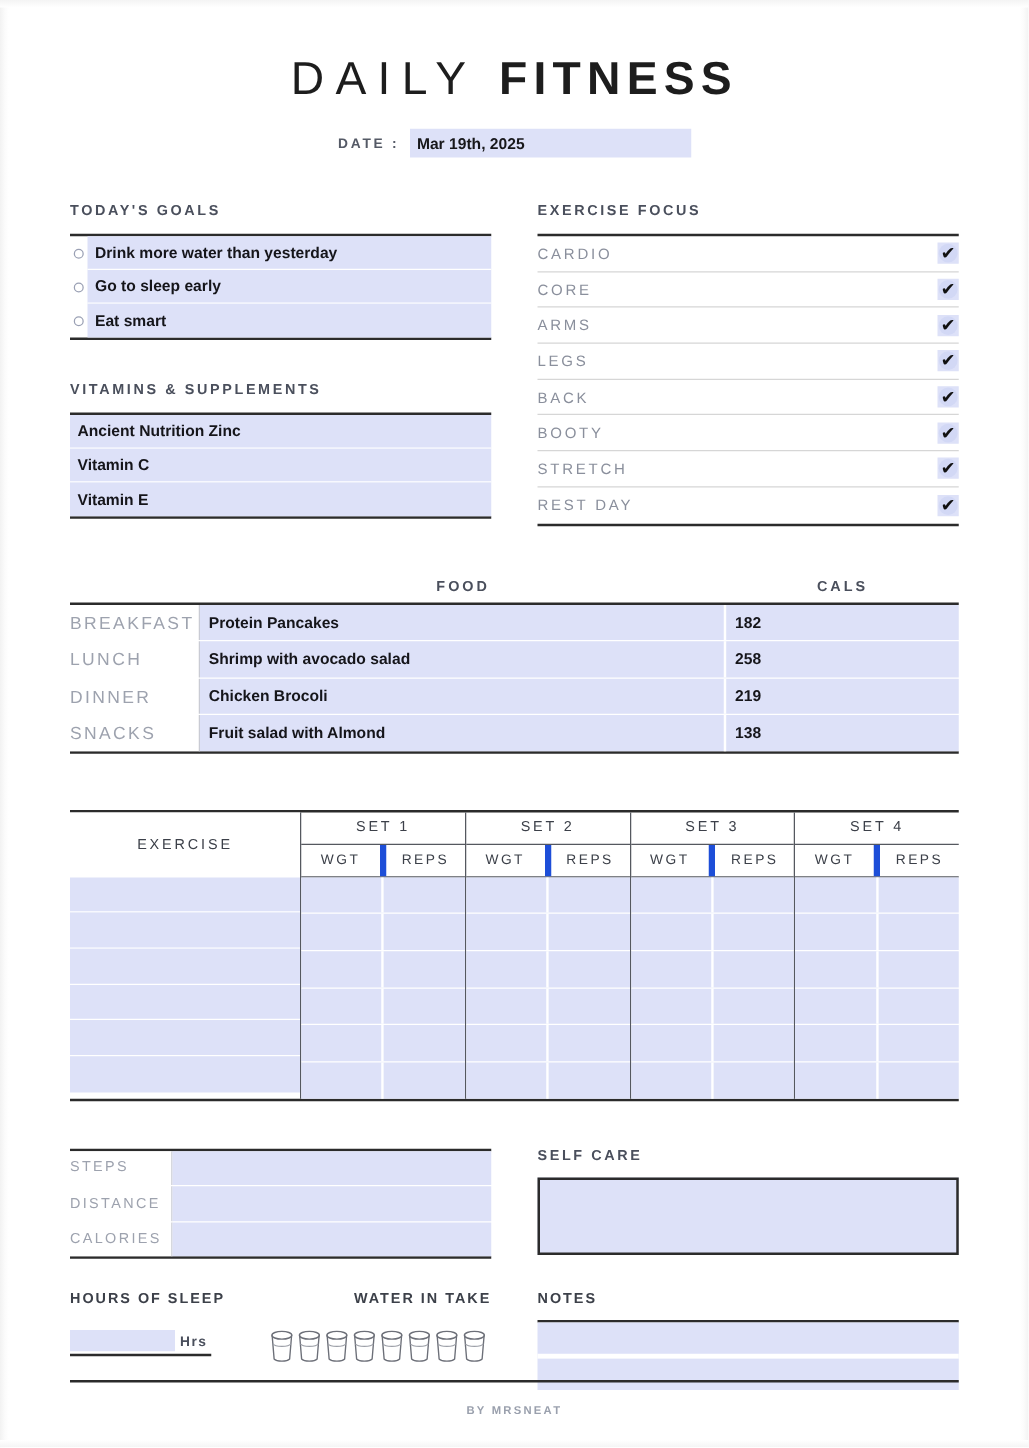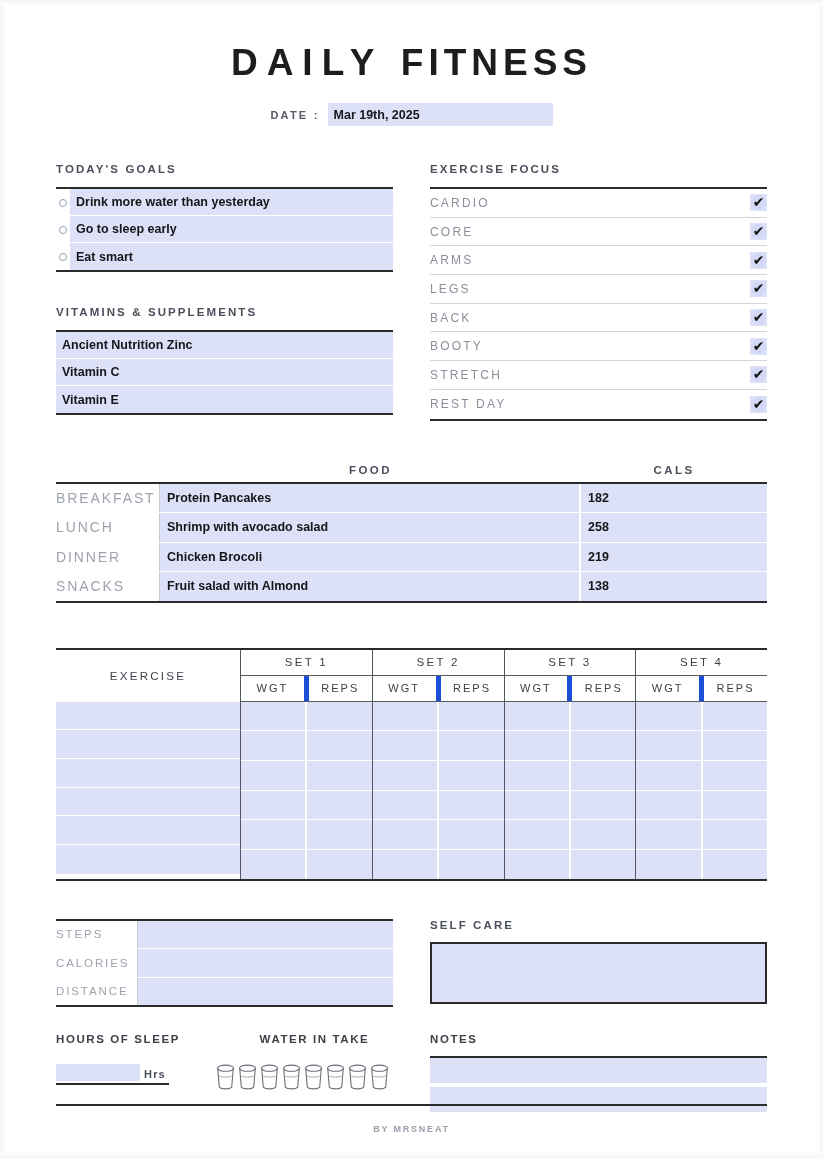--- a/index.html
+++ b/index.html
@@ -58,21 +58,21 @@
     text-align: center;
     padding-top: 44px;
   }
   .title {
     font-size: 37px;
     letter-spacing: 7px;
     color: #1d1d1d;
     line-height: 1;
     white-space: nowrap;
   }
-  .title .thin { font-weight: 700; letter-spacing: 9px; }
+  .title .thin { font-weight: 400; letter-spacing: 9px; }
   .title .bold { font-weight: 700; letter-spacing: 5px; }
 
   .date-row {
     display: flex;
     justify-content: center;
     align-items: center;
     margin-top: 22px;
   }
   .date-label {
     font-size: 11px;
@@ -395,21 +395,21 @@
   
   .bottom { display: flex; margin-top: 26px; }
   .sleep-col { width: 160px; flex: 0 0 160px; }
   .water-col { flex: 1; }
   .sleep-title, .water-title, .notes-title {
     font-size: 11.5px;
     font-weight: 700;
     letter-spacing: 1.6px;
     color: #3c4049;
   }
-  .water-title { display: block; text-align: center; padding-left: 20px; }
+  .water-title { display: block; text-align: right; padding-left: 20px; }
   .sleep-input-row {
     margin-top: 19px;
     display: flex;
     align-items: flex-end;
     width: 113px;
     border-bottom: 2.2px solid #2b2b2b;
     padding-bottom: 2px;
   }
   .sleep-field {
     width: 84px;
@@ -759,25 +759,25 @@
     </div>
 
     <div class="lower">
       <div class="col-left">
         <div class="stats-table">
           <div class="stat-row">
             <div class="stat-label">STEPS</div>
             <div class="stat-fill"></div>
           </div>
           <div class="stat-row">
+            <div class="stat-label">DISTANCE</div>
+            <div class="stat-fill"></div>
+          </div>
+          <div class="stat-row">
             <div class="stat-label">CALORIES</div>
-            <div class="stat-fill"></div>
-          </div>
-          <div class="stat-row">
-            <div class="stat-label">DISTANCE</div>
             <div class="stat-fill"></div>
           </div>
         </div>
       </div>
 
       <div class="col-gap"></div>
 
       <div class="col-right">
         <div class="sec-title selfcare-title">SELF CARE</div>
         <div class="selfcare-box"></div>

